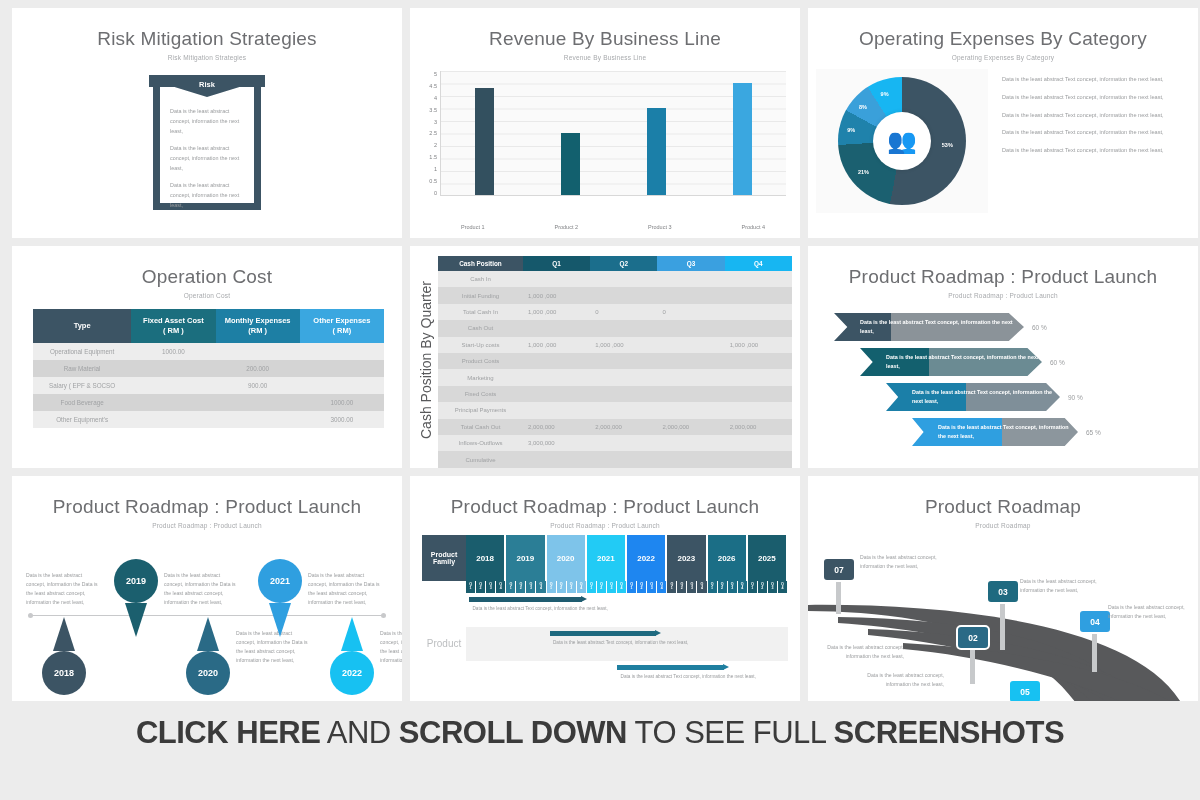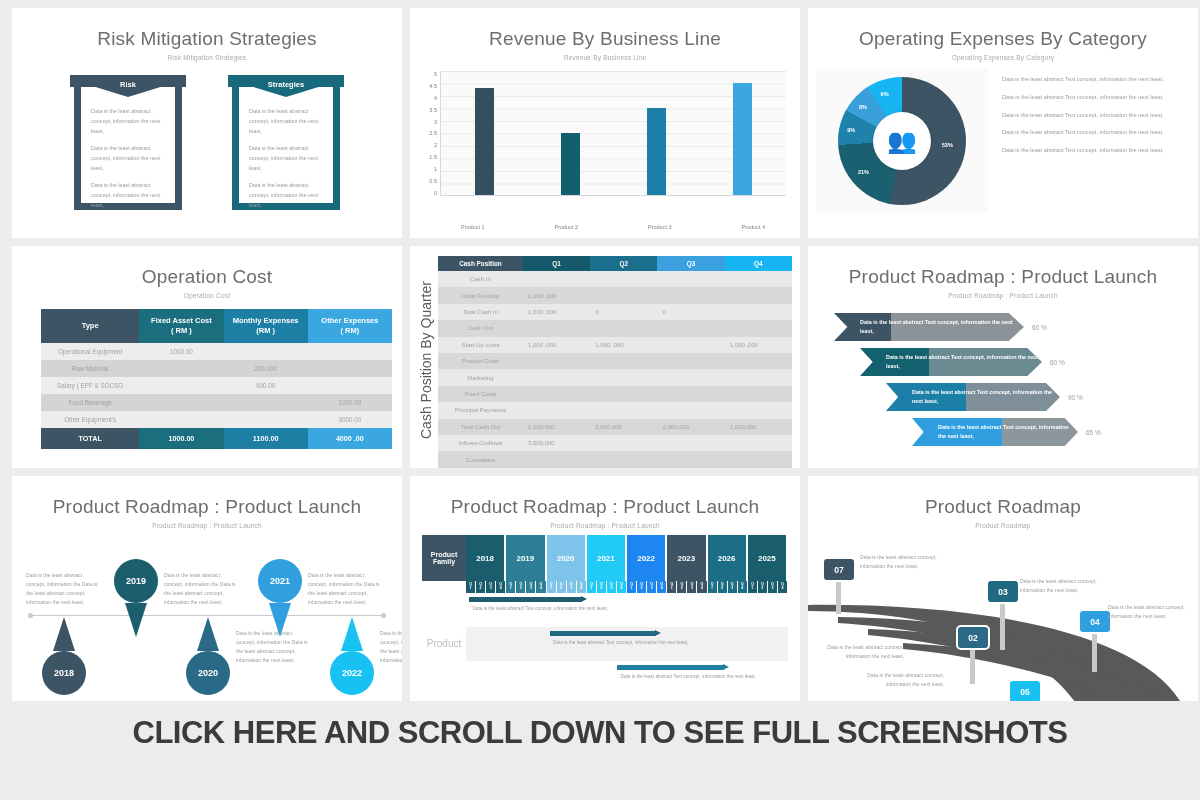--- a/index.html
+++ b/index.html
@@ -78,21 +78,21 @@
   .donut .hole { position:absolute; left:50%; top:50%; transform:translate(-50%,-50%);
                  width:58px; height:58px; background:#fff; border-radius:50%;
                  display:flex; align-items:center; justify-content:center;
                  font-size:24px; color:#c9cbcd; box-shadow:0 0 4px rgba(0,0,0,.12);}
   .dlab { position:absolute; font-size:5.5px; color:#fff; font-weight:bold; }
   .legend { flex:1; padding:6px 4px 0 14px; }
   .legend p { font-size:5.6px; color:#9a9c9e; line-height:1.75; margin-bottom:8px; }
 
   
   table { border-collapse:collapse; width:100%; }
-  .opcost { margin:10px 18px 0 29px; width:351px; }
+  .opcost { margin:10px 18px 0 21px; width:351px; }
   .opcost th { color:#fff; font-size:7.5px; font-weight:bold; padding:7px 2px;
                text-align:center; line-height:1.35; }
   .opcost td { font-size:6.3px; color:#a0a2a4; padding:5px 6px; text-align:center; }
   .opcost td.lbl { text-align:center; }
   .rowA td { background:#ededed; }
   .rowB td { background:#d4d4d4; }
   .totrow td { color:#fff; font-weight:bold; font-size:7.2px; padding:6px 2px; }
 
   
   .cashwrap { display:flex; padding:6px 8px 0 6px; height:100%; }
@@ -160,41 +160,33 @@
   .sign .plate { width:34px; height:25px; border-radius:5px; color:#fff;
                  display:flex; align-items:center; justify-content:center;
                  font-size:8.5px; font-weight:bold; border:2px solid #fff;}
   .sign .post { width:5px; background:#c7c9cb; margin-left:14px; }
   .rnote { position:absolute; font-size:5.1px; color:#9a9c9e; line-height:1.8; width:78px; }
 
   
   .banner-bottom { text-align:center; margin-top:14px; font-size:31px; color:#3b3b3b;
                    letter-spacing:-0.5px; }
   .banner-bottom b { font-weight:bold; }
-  .banner-bottom i { font-style:normal; font-weight:700;text-align:center; }
+  .banner-bottom i { font-style:normal; font-weight:400;text-align:center; }
 </style>
 </head>
 <body>
 
 <div class="grid">
 
   <div class="panel">
     <div class="ttl">Risk Mitigation Strategies</div>
     <div class="sub">Risk Mitigation Strategies</div>
     <div class="clips">
       <div class="clip">
         <div class="banner">Risk</div>
-        <div class="board">
-          <p>Data is the least abstract concept, information the next least,</p>
-          <p>Data is the least abstract concept, information the next least,</p>
-          <p>Data is the least abstract concept, information the next least,</p>
-        </div>
-      </div>
-      <div class="clip teal">
-        <div class="banner">Strategies</div>
         <div class="board">
           <p>Data is the least abstract concept, information the next least,</p>
           <p>Data is the least abstract concept, information the next least,</p>
           <p>Data is the least abstract concept, information the next least,</p>
         </div>
       </div>
     </div>
   </div>
 
   <div class="panel">
@@ -290,26 +282,20 @@
             <td class="lbl">Food Beverage</td>
             <td class=""></td>
             <td class=""></td>
             <td class="">1000.00</td>
           </tr>
           <tr class="rowA">
             <td class="lbl">Other Equipment's</td>
             <td class=""></td>
             <td class=""></td>
             <td class="">3000.00</td>
-          </tr>
-          <tr class="totrow">
-            <td style="background:#3c5464">TOTAL</td>
-            <td style="background:#1b6e7e">1000.00</td>
-            <td style="background:#1d7fa4">1100.00</td>
-            <td style="background:#3aa7e0">4000 .00</td>
           </tr>
         </tbody>
     </table>
   </div>
 
   <div class="panel">
     <div class="cashwrap">
       <div class="vtitle">Cash Position By Quarter</div>
       <table class="cash">
         <thead>

